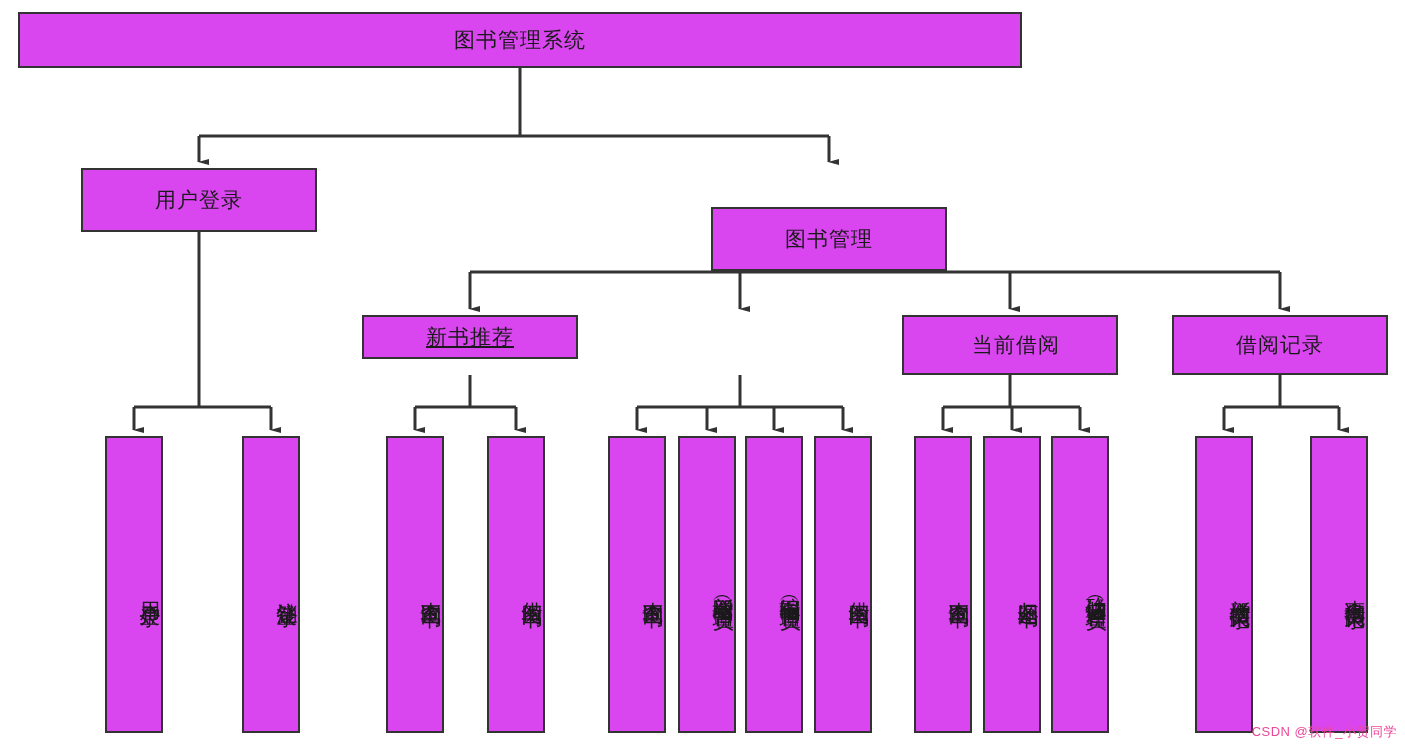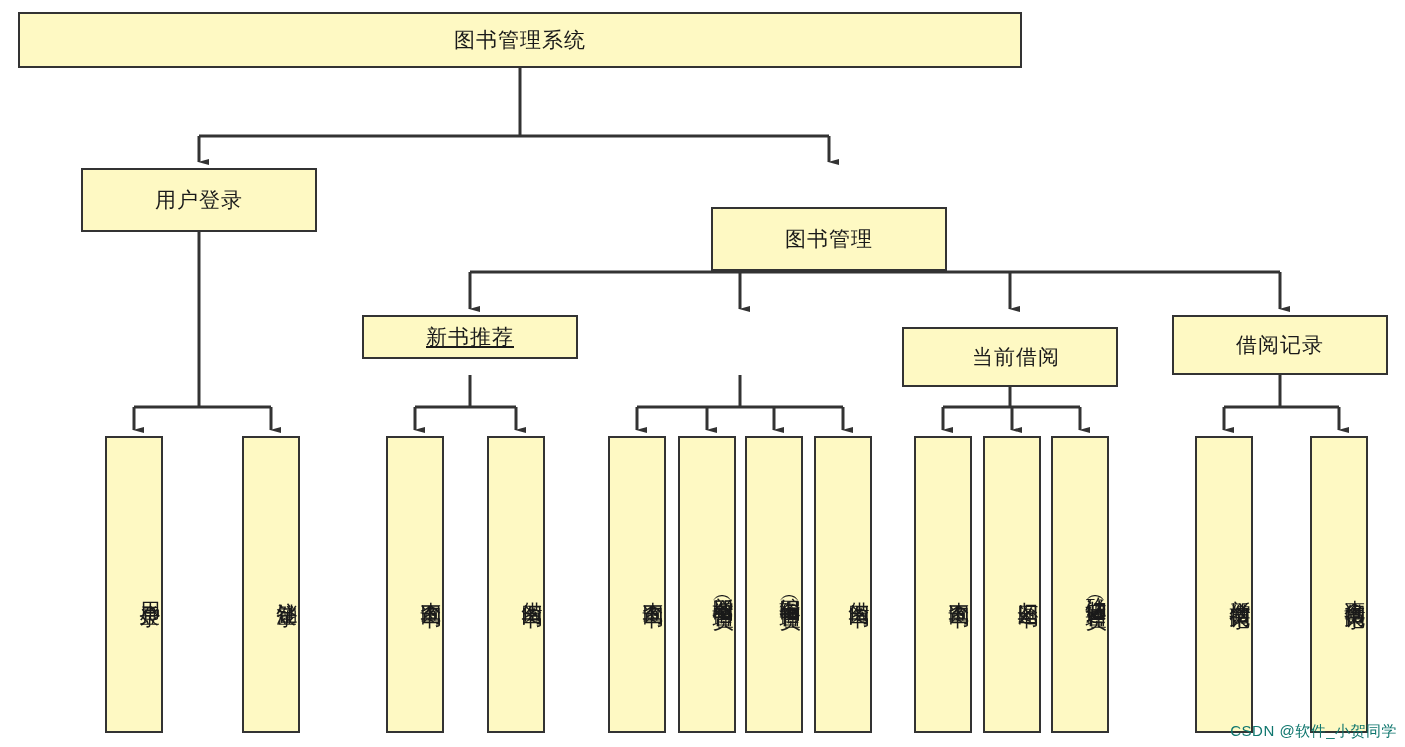--- a/index.html
+++ b/index.html
@@ -21,21 +21,21 @@
     position: absolute;
     left: 0;
     top: 0;
     width: 1405px;
     height: 747px;
     pointer-events: none;
   }
   .node {
     position: absolute;
     box-sizing: border-box;
-    background: #fef9c3;
+    background: #d946ef;
     border: 2px solid #333333;
     display: flex;
     align-items: center;
     justify-content: center;
     color: #1a1a1a;
     text-align: center;
   }
   .node.horiz {
     font-size: 21px;
     letter-spacing: 1px;
@@ -56,22 +56,22 @@
     text-orientation: upright;
     white-space: nowrap;
   }
   .node .txt {
     white-space: nowrap;
   }
   #watermark {
     position: absolute;
     right: 8px;
     bottom: 6px;
-    font-size: 15px;
-    color: #0f766e;
+    font-size: 13px;
+    color: #ec4899;
     letter-spacing: 0.5px;
     user-select: none;
   }
 </style>
 </head>
 <body>
 
 <div id="canvas">
 
   <svg id="wires" viewBox="0 0 1405 747">
@@ -131,21 +131,21 @@
   <div class="node horiz" style="left:81px; top:168px; width:236px; height:64px;">
     <span class="txt">用户登录</span>
   </div>
   <div class="node horiz" style="left:711px; top:168px; width:236px; height:64px;margin-top:39px;">
     <span class="txt">图书管理</span>
   </div>
 
   <div class="node horiz" style="left:362px; top:315px; width:216px; height:44px;text-decoration:underline;">
     <span class="txt">新书推荐</span>
   </div>
-  <div class="node horiz" style="left:902px; top:327px; width:216px; height:60px;padding-left:12px;">
+  <div class="node horiz" style="left:902px; top:315px; width:216px; height:60px;padding-left:12px;">
     <span class="txt">当前借阅</span>
   </div>
   <div class="node horiz" style="left:1172px; top:315px; width:216px; height:60px;">
     <span class="txt">借阅记录</span>
   </div>
 
   <div class="node vert" style="left:105px; top:436px; width:58px; height:297px;">
     <span class="txt">用户登录</span>
   </div>
   <div class="node vert" style="left:242px; top:436px; width:58px; height:297px;">

